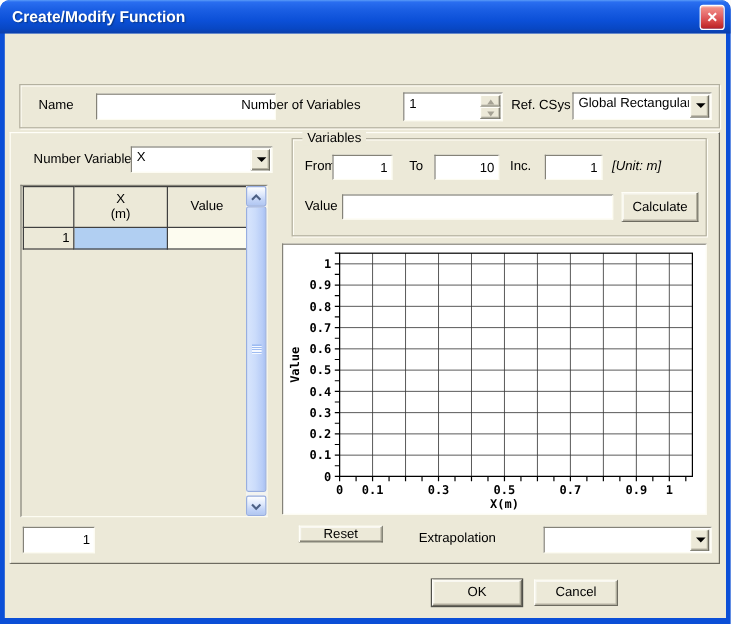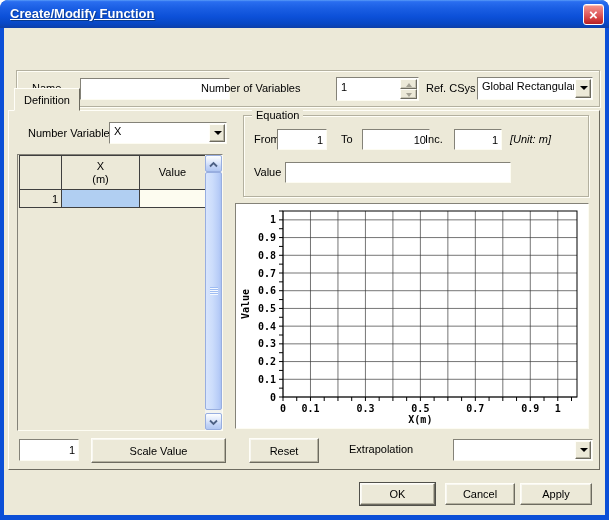--- a/index.html
+++ b/index.html
@@ -5,21 +5,21 @@
   * { margin:0; padding:0; box-sizing:border-box; }
   html,body { width:609px; height:520px; }
   body { font-family:"Liberation Sans","DejaVu Sans",sans-serif; font-size:11px; color:#000; }
 
   .dialog { position:relative; width:609px; height:520px; background:#0b4fd7; border-radius:8px 8px 0 0; overflow:hidden; }
 
   
   .titlebar { position:absolute; left:0; top:0; width:609px; height:28px;
     background:linear-gradient(180deg,#5a9cf8 0%,#2a6ef0 6%,#1b5fe4 28%,#0c50d8 60%,#0847c4 85%,#0d3fa8 100%);
     border-radius:8px 8px 0 0; }
-  .title-text { position:absolute; left:10px; top:0; line-height:28px; color:#fff; font-weight:bold; font-size:13px; text-shadow:1px 1px 1px #0a3a8c;text-decoration:underline; }
+  .title-text { position:absolute; left:10px; top:0; line-height:28px; color:#fff; font-weight:bold; font-size:13px; text-shadow:1px 1px 1px #0a3a8c; }
   .close-btn { position:absolute; right:5px; top:4px; width:21px; height:21px; border:1px solid #fff; border-radius:3px;
     background:linear-gradient(180deg,#f5988c 0%,#e4686a 40%,#d13c3c 75%,#b52025 100%);
     color:#fff; font-weight:bold; font-size:15px; line-height:19px; text-align:center; cursor:pointer;
     box-shadow:inset 0 1px 0 rgba(255,255,255,.45); }
 
   .client { position:absolute; left:4px; top:28px; width:601px; height:487px; background:#ece9d8; }
 
   
   .etched { border:1px solid #b3b09f; box-shadow:inset 1px 1px 0 #fffef6, 1px 1px 0 #fffef6; }
   .raised, .btn { background:#ece9d8; border:1px solid; border-color:#fffef8 #6d6b60 #6d6b60 #fffef8;
@@ -123,23 +123,20 @@
       </div>
       <span class="lbl" style="left:409px; top:11px;">Ref. CSys</span>
       <div class="dropdown" style="left:460px; top:6px; width:116px; height:23px;">
         <span class="dd-text">Global Rectangular</span>
         <div class="dd-btn">
             <span class="dd-arrow"></span>
           </div>
       </div>
     </div>
 
-    <div class="tab" style="left:10px; top:60px;">
-      <span>Definition</span>
-    </div>
     <div class="tabpage" style="left:4px; top:82px; width:592px; height:360px;">
 
       <span class="lbl" style="left:19px; top:16px;">Number Variable</span>
       <div class="dropdown" style="left:100px; top:11px; width:118px; height:22px;">
         <span class="dd-text">X</span>
         <div class="dd-btn">
             <span class="dd-arrow"></span>
           </div>
       </div>
 
@@ -170,30 +167,31 @@
             </div>
           <div class="sb-btn sb-dn">
             <svg class="sb-chev" width="9" height="7">
                 <path d="M1 1.5 L4.5 5 L8 1.5" stroke="#4d6185" stroke-width="1.8" fill="none"></path>
               </svg>
           </div>
         </div>
       </div>
 
       <div class="eq-group etched" style="left:234px; top:4px;">
-        <span class="eq-legend">Equation</span>
+        <span class="eq-legend">Variables</span>
         <span class="lbl" style="left:10px; top:17px;">From</span>
         <input class="field num" style="left: 33px; top: 13px; width: 50px; height: 21px;" value="1">
         <span class="lbl" style="left:97px; top:17px;">To</span>
-        <input class="field num" style="left: 118px; top: 13px; width: 68px; height: 21px;" value="10">
+        <input class="field num" style="left: 118px; top: 13px; width: 54px; height: 21px;" value="10">
         <span class="lbl" style="left:181px; top:17px;">Inc.</span>
         <input class="field num" style="left: 210px; top: 13px; width: 48px; height: 21px;" value="1">
         <span class="lbl" style="left:266px; top:17px;font-style:italic;">[Unit: m]</span>
         <span class="lbl" style="left:10px; top:50px;">Value</span>
         <input class="field" style="left: 41px; top: 46px; width: 226px; height: 21px;" value="">
+        <button class="btn" style="position:absolute; left:274px; top:44px; width:64px; height:25px;">Calculate</button>
       </div>
 
       <div class="chart-panel" style="left:226px; top:92px;">
         <div id="chart-host">
             <svg width="352" height="224" viewBox="0 0 352 224" font-family="DejaVu Sans Mono, Liberation Mono, monospace" font-size="10" font-weight="bold">
               <line x1="47" y1="7" x2="47" y2="193" stroke="#3a3a3a" stroke-width="0.7"></line>
               <line x1="74.4766355140187" y1="7" x2="74.4766355140187" y2="193" stroke="#3a3a3a" stroke-width="0.7"></line>
               <line x1="101.95327102803739" y1="7" x2="101.95327102803739" y2="193" stroke="#3a3a3a" stroke-width="0.7"></line>
               <line x1="129.42990654205607" y1="7" x2="129.42990654205607" y2="193" stroke="#3a3a3a" stroke-width="0.7"></line>
               <line x1="156.90654205607478" y1="7" x2="156.90654205607478" y2="193" stroke="#3a3a3a" stroke-width="0.7"></line>
@@ -277,27 +275,25 @@
               <text x="40" y="54.78571428571428" text-anchor="end">0.8</text>
               <text x="40" y="37.071428571428584" text-anchor="end">0.9</text>
               <text x="40" y="19.35714285714286" text-anchor="end">1</text>
               <text x="184.38317757009344" y="219" text-anchor="middle">X(m)</text>
               <text x="13" y="100" text-anchor="middle" transform="rotate(-90 13 100)">Value</text>
             </svg>
           </div>
       </div>
 
       <input class="field num" style="left: 10px; top: 328px; width: 60px; height: 22px;" value="1">
-      <button class="btn" style="position:absolute; left:82px; top:327px; width:135px; height:25px;">Scale Value</button>
-      <button class="btn" style="position:absolute; left:240px; top:327px; width:70px; height:25px;">Reset</button>
+      <button class="btn" style="position:absolute; left:240px; top:327px; width:70px; height:14px;">Reset</button>
       <span class="lbl" style="left:340px; top:332px;">Extrapolation</span>
       <div class="dropdown" style="left:444px; top:328px; width:140px; height:22px;">
         <div class="dd-btn">
             <span class="dd-arrow"></span>
           </div>
       </div>
     </div>
 
     <button class="btn default" style="position:absolute; left:356px; top:455px; width:75px; height:22px;">OK</button>
     <button class="btn" style="position:absolute; left:441px; top:455px; width:70px; height:22px;">Cancel</button>
-    <button class="btn" style="position:absolute; left:516px; top:455px; width:72px; height:22px;">Apply</button>
   </div>
 </div>
 
 </body></html>

